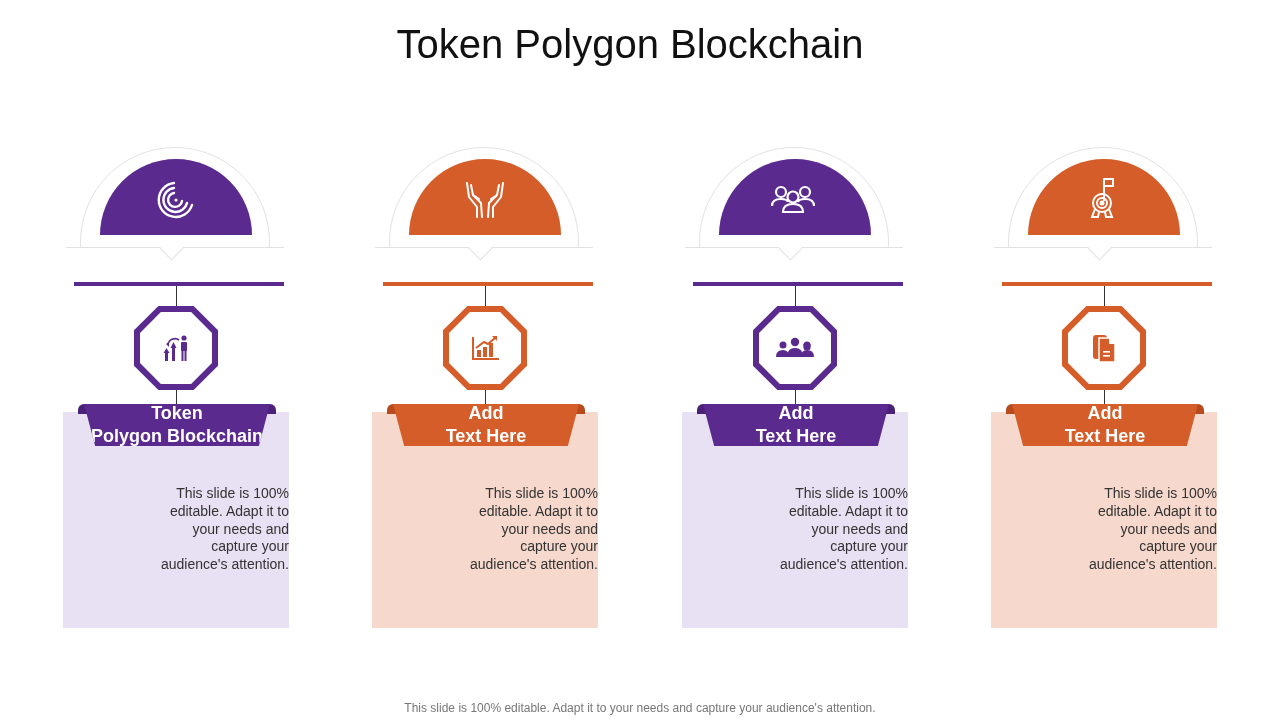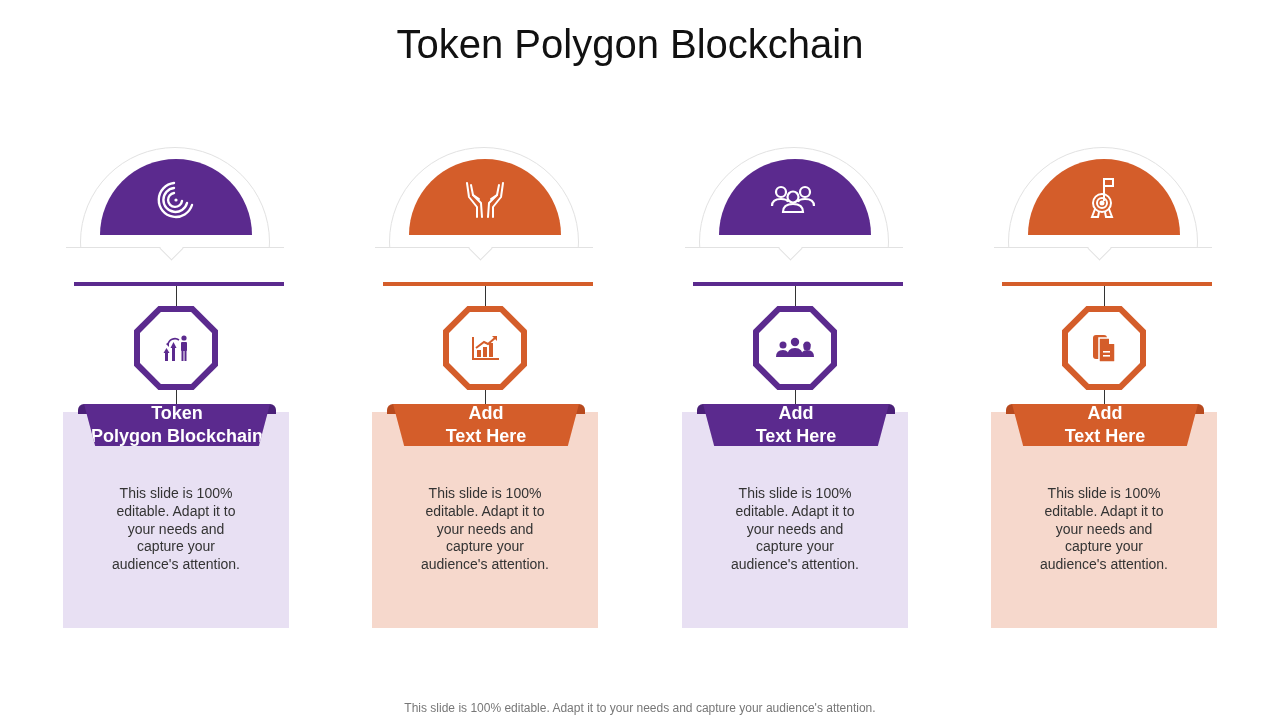--- a/index.html
+++ b/index.html
@@ -13,21 +13,21 @@
   .dome-icon { position: absolute; left: 90px; top: 175px; width: 48px; height: 48px; }
   .bar { position: absolute; left: 12px; top: 282px; width: 210px; height: 4px; }
   .vline { position: absolute; left: 114px; top: 286px; width: 1px; height: 120px; background: #333; }
   .octa { position: absolute; left: 72px; top: 306px; width: 84px; height: 84px; clip-path: polygon(29% 0,71% 0,100% 29%,100% 71%,71% 100%,29% 100%,0 71%,0 29%); }
   .octa-inner { position: absolute; left: 78px; top: 312px; width: 72px; height: 72px; background: #fff; clip-path: polygon(29% 0,71% 0,100% 29%,100% 71%,71% 100%,29% 100%,0 71%,0 29%); }
   .octa-icon { position: absolute; left: 98px; top: 332px; width: 32px; height: 32px; }
   .card { position: absolute; left: 1px; top: 412px; width: 226px; height: 216px; }
   .ribbon-tab { position: absolute; left: 16px; top: 404px; width: 198px; height: 10px; border-radius: 6px 6px 0 0; }
   .ribbon { position: absolute; left: 22px; top: 404px; width: 186px; height: 42px; clip-path: polygon(0 0,100% 0,94% 100%,6% 100%); display: flex; align-items: center; justify-content: center; }
   .ribbon-text { color: #fff; font-weight: bold; font-size: 18px; line-height: 23px; text-align: center; width: 186px; white-space: pre-line; }
-  .body-text { position: absolute; left: 1px; top: 485px; width: 226px; text-align: center; font-size: 14px; line-height: 17.8px; color: #333; white-space: pre-line; }
+  .body-text { position: absolute; left: 1px; top: 485px; width: 226px; text-align: right; font-size: 14px; line-height: 17.8px; color: #333; white-space: pre-line; }
   .footer { position: absolute; left: 0; top: 701px; width: 1280px; text-align: center; font-size: 12px; color: #777; }
 </style>
 </head>
 <body>
 
 <div class="title">Token Polygon Blockchain</div>
 
 <div class="col" style="left:62px">
   <div class="outer-arc"></div>
   <div class="base-line"></div>

